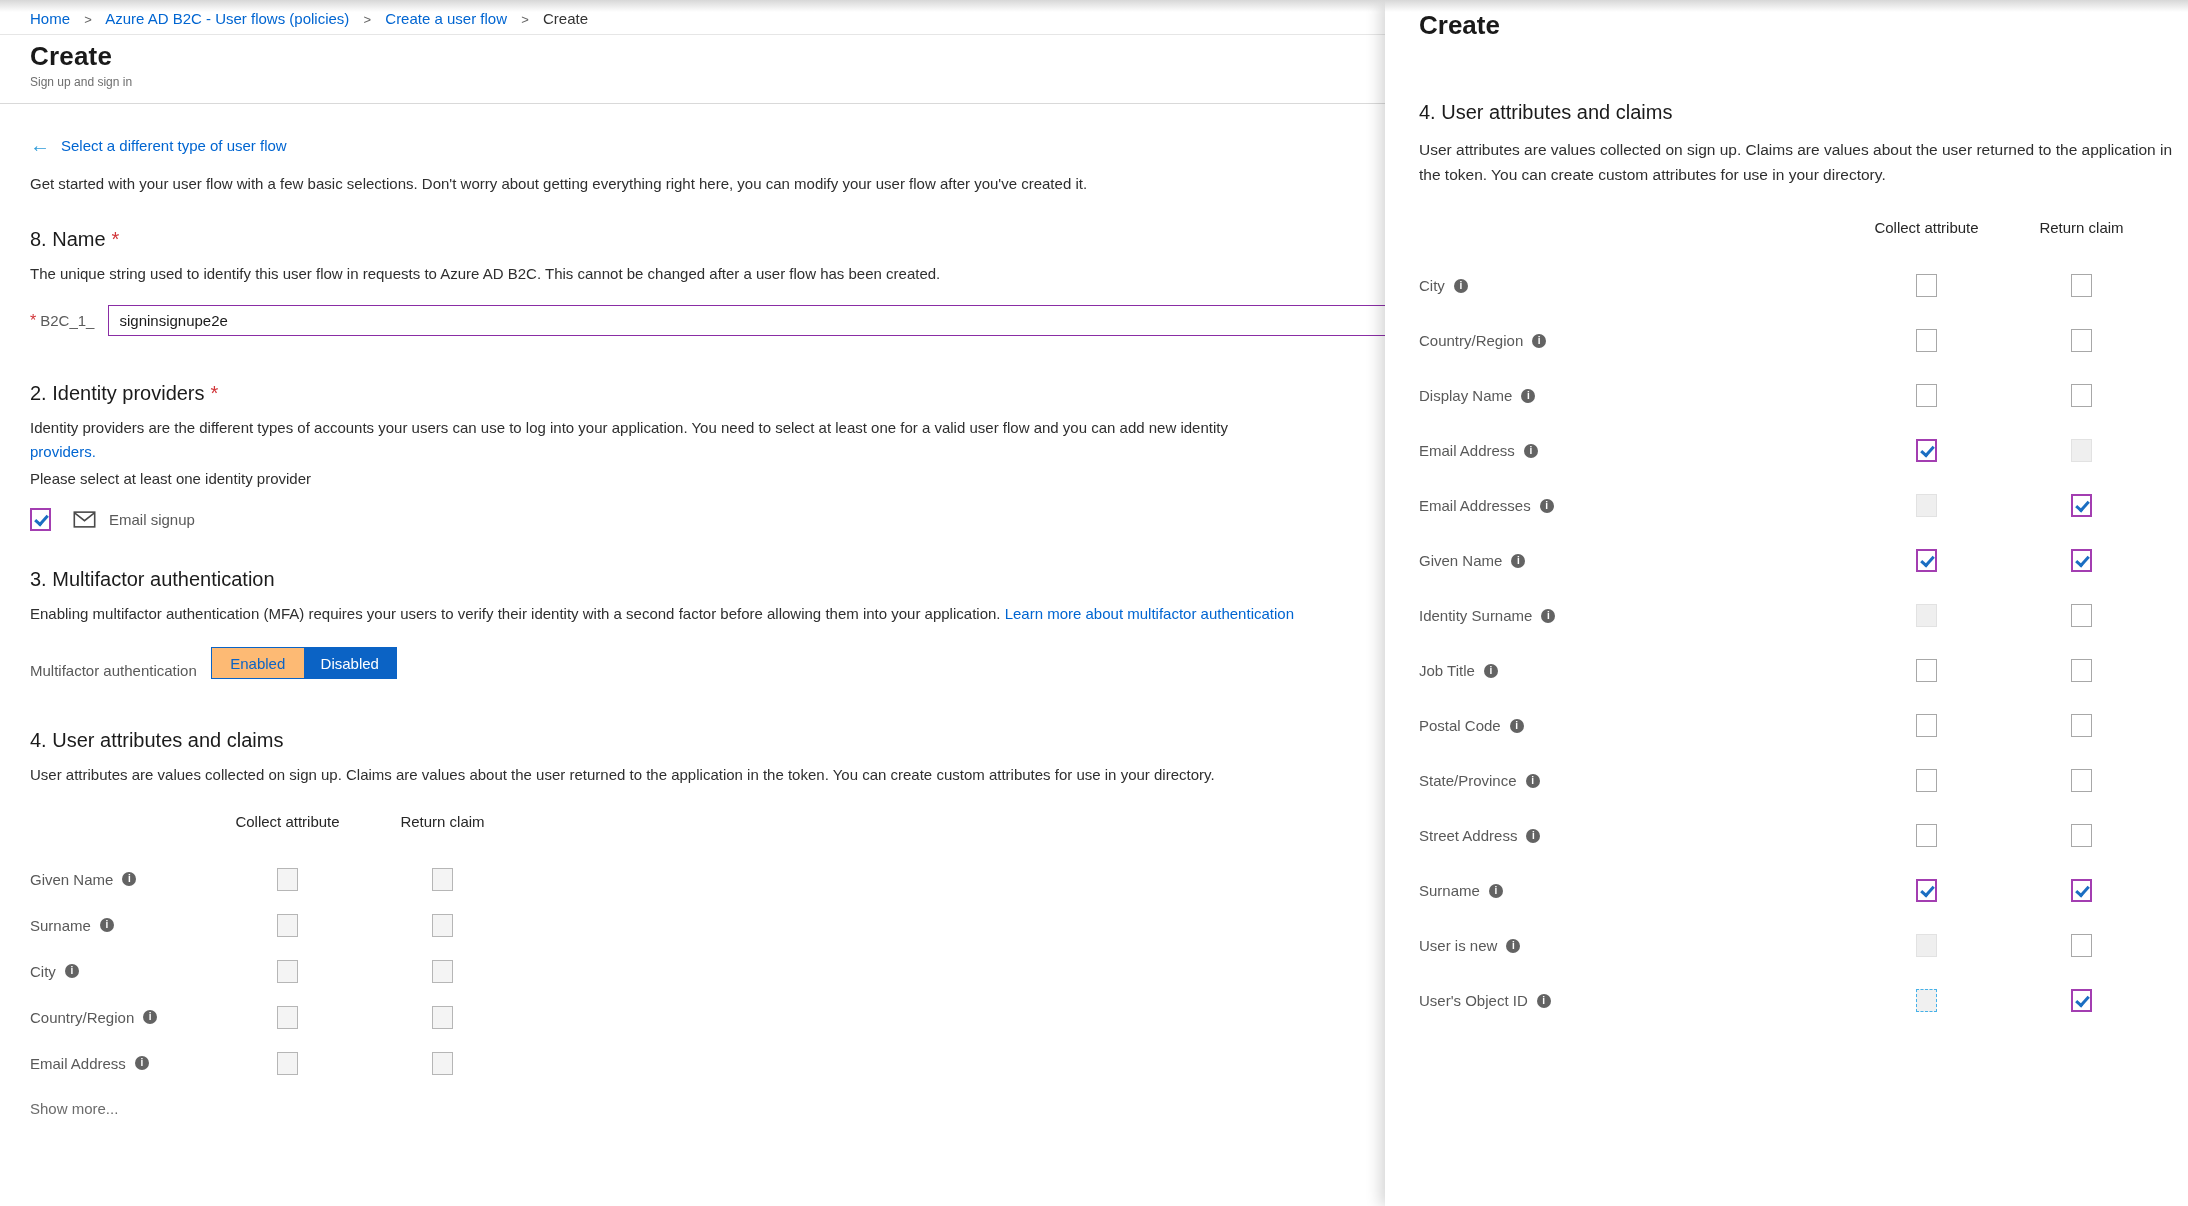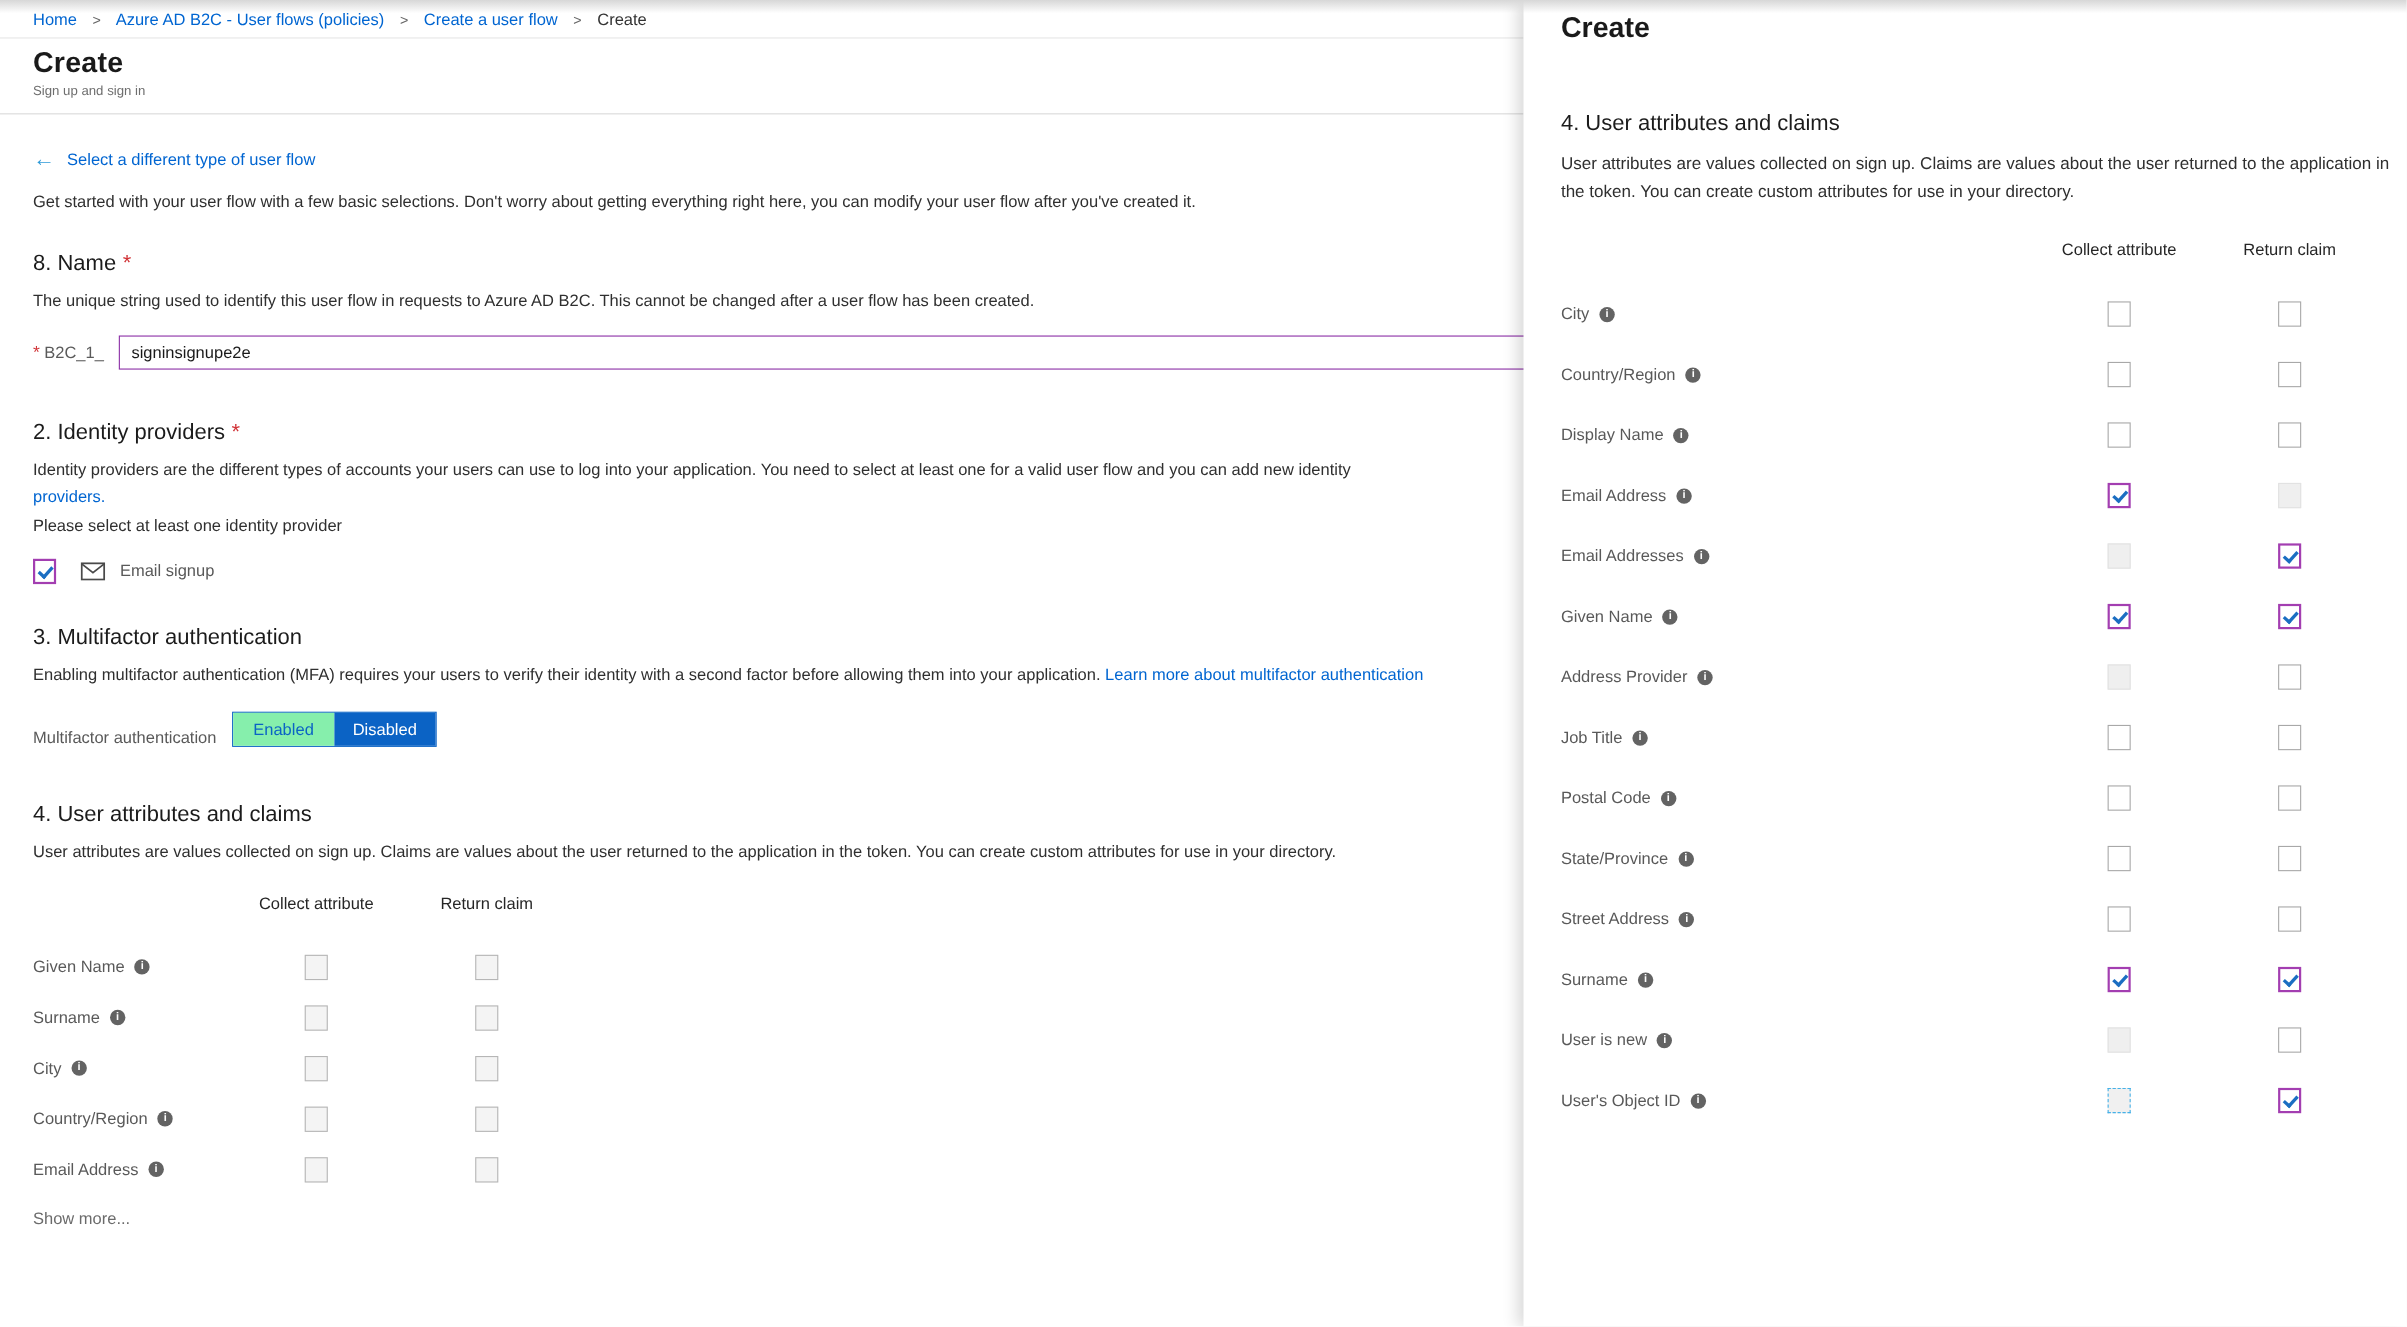--- a/index.html
+++ b/index.html
@@ -48,21 +48,21 @@
 
   .idp-link-line{margin:7px 0 0;font-size:15px;}
   .prompt{margin:10px 0 0;font-size:15px;color:#2f2f2f;}
   .email-row{margin:21px 0 0;display:flex;align-items:center;}
   .email-row .mail-svg{margin-left:22px;}
   .email-label{font-size:15px;color:#595959;margin-left:13px;}
 
   .mfa-row{margin:25px 0 0;display:flex;align-items:flex-end;}
   .mfa-label{font-size:15px;color:#595959;margin-right:14px;}
   .segmented{display:inline-flex;border:1px solid #0b63c5;}
-  .seg-btn{min-width:92px;height:30px;font-size:15px;background:#86efac;color:#0b63c5;border:none;
+  .seg-btn{min-width:92px;height:30px;font-size:15px;background:#fdba74;color:#0b63c5;border:none;
     cursor:pointer;font-family:"Liberation Sans",sans-serif;}
   .seg-btn.active{background:#0b63c5;color:#fff;}
 
   
   .attr-head{display:flex;font-size:15px;color:#262626;}
   .attr-row{display:flex;align-items:center;}
   .attr-label-cell{display:flex;align-items:center;}
   .attr-label{font-size:15px;color:#595959;}
   .info-icon{display:inline-block;width:14px;height:14px;border-radius:50%;background:#636363;
     color:#fff;font-size:10px;font-weight:700;line-height:14px;text-align:center;margin-left:9px;
@@ -334,21 +334,21 @@
     <span class="col">
             <span class="cb cb-checked"></span>
           </span>
     <span class="col">
             <span class="cb cb-checked"></span>
           </span>
   </div>
 
   <div class="attr-row">
     <span class="attr-label-cell">
-      <span class="attr-label">Address Provider</span>
+      <span class="attr-label">Identity Surname</span>
       <span class="info-icon">i</span>
     </span>
     <span class="col">
             <span class="cb cb-disabled"></span>
           </span>
     <span class="col">
             <span class="cb cb-unchecked"></span>
           </span>
   </div>
 

